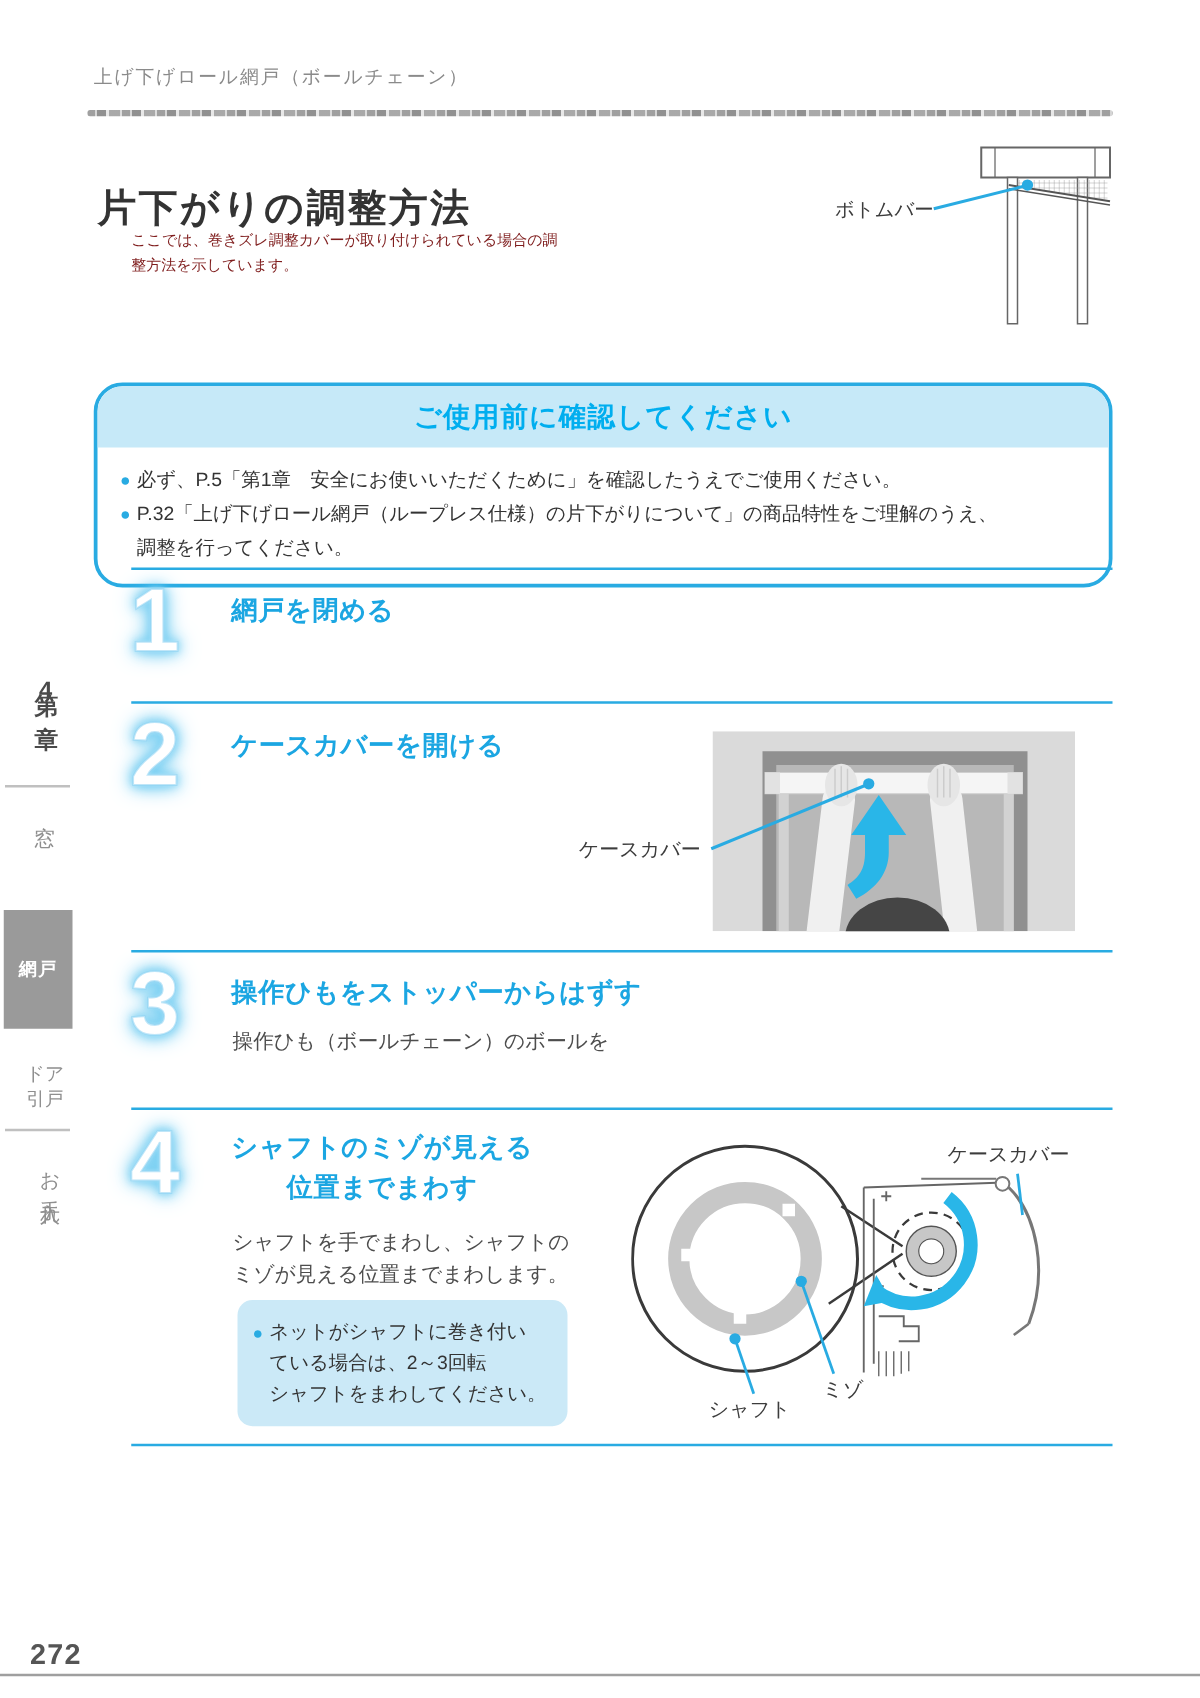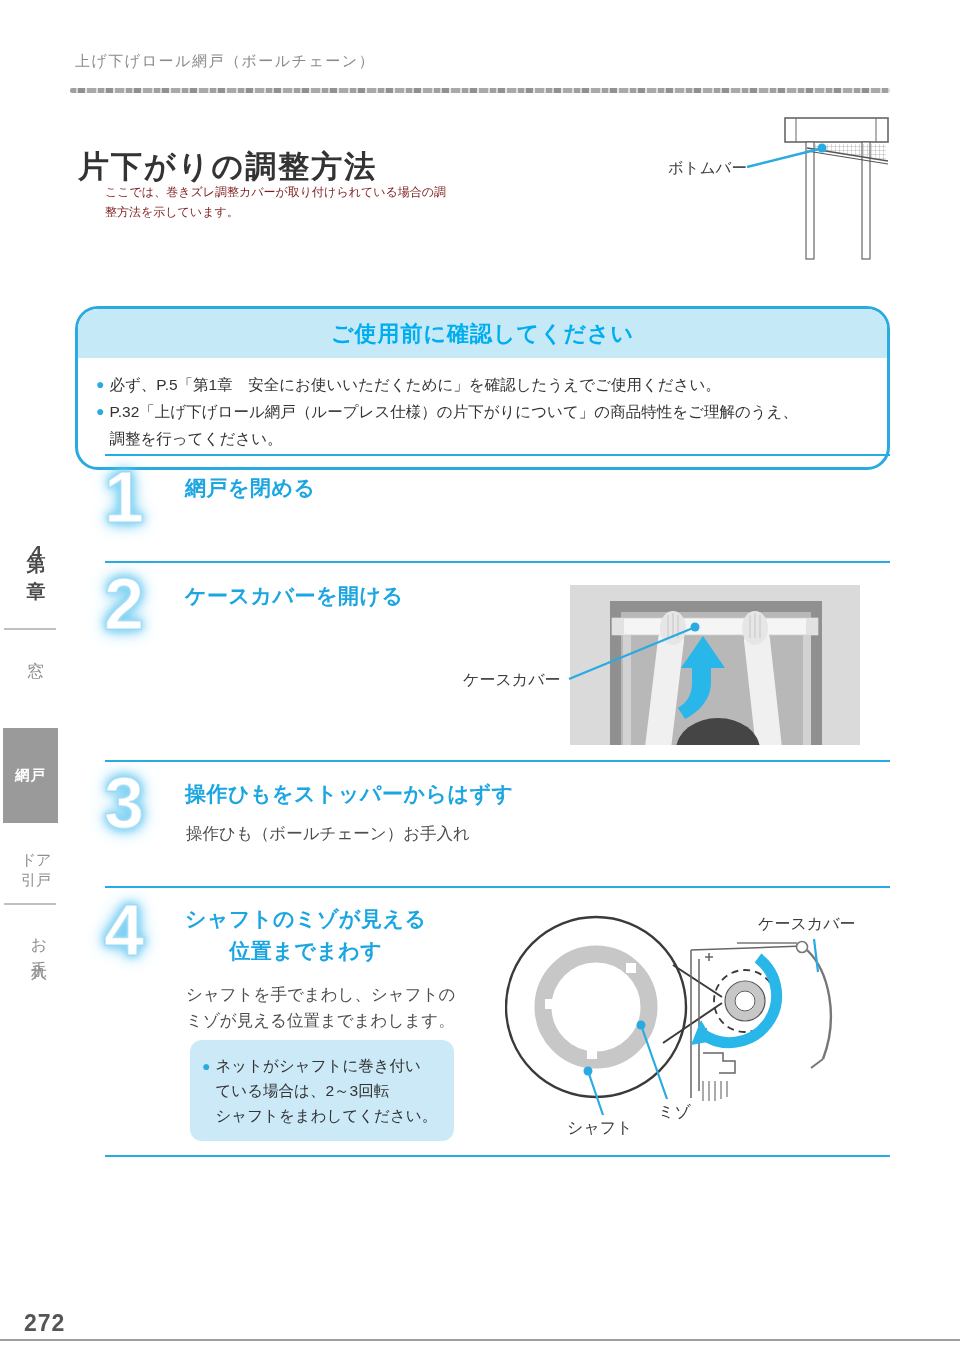--- a/index.html
+++ b/index.html
@@ -136,21 +136,21 @@
     </g>
     <line x1="134" y1="101" x2="258" y2="50" stroke="#29ABE2" stroke-width="2.4"></line>
     <circle cx="260" cy="49" r="4.5" fill="#29ABE2"></circle>
     <text x="28" y="107" font-size="16" fill="#3c3c3c">ケースカバー</text>
   </svg>
 
   <div class="abs step-rule" style="top:760px;"></div>
   <div class="abs step-num" style="left:104px;top:767px;">3</div>
   <div class="abs step-head" style="left:185px;top:780px;">操作ひもをストッパーからはずす</div>
   <div class="abs step-body" style="left:186px;top:820px;">
-    <span class="bline">操作ひも（ボールチェーン）お手入れ</span>
+    <span class="bline">操作ひも（ボールチェーン）のボールを</span>
   </div>
 
   <div class="abs step-rule" style="top:886px;"></div>
   <div class="abs step-num" style="left:104px;top:894px;">4</div>
   <div class="abs step-head" style="left:185px;top:903px;line-height:1.5;">
     <span class="bline">シャフトのミゾが見える</span>
     <span class="bline">位置までまわす</span>
   </div>
   <div class="abs step-body" style="left:186px;top:981px;">
     <span class="bline">シャフトを手でまわし、シャフトの</span>

